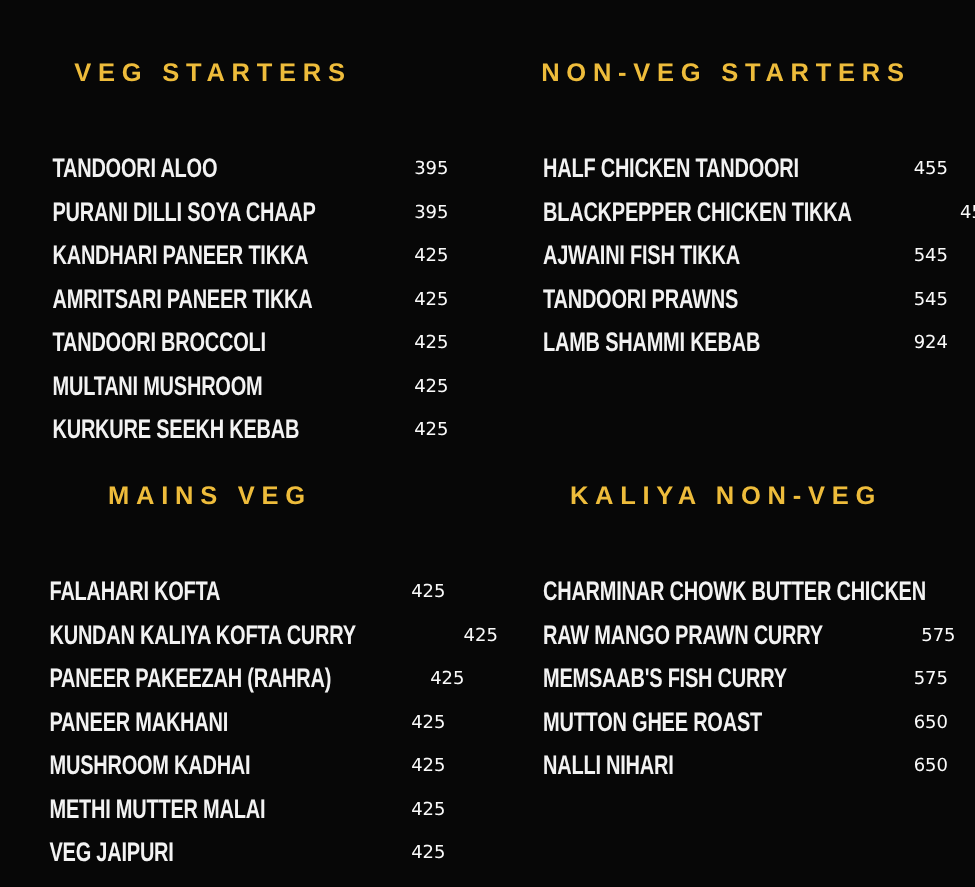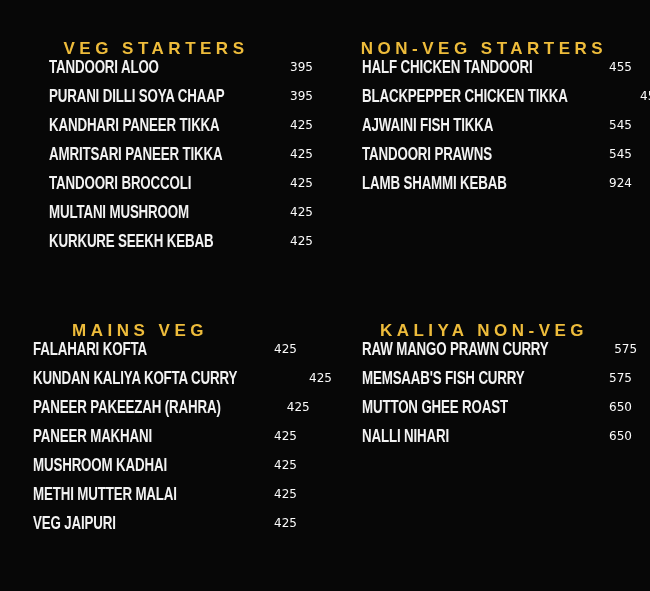--- a/index.html
+++ b/index.html
@@ -12,41 +12,42 @@
     width: 650px;
     height: 591px;
     background: #070707;
     overflow: hidden;
     font-family: "Liberation Sans", sans-serif;
   }
   .section {
     position: absolute;
     width: 325px;
   }
-  .section.s0 { left: 16px;     top: 40px; }
+  .section.s0 { left: 2px;     top: 40px; }
   .section.s1 { left: 325px; top: 40px; }
   .section.s2 { left: 0;     top: 322px; }
   .section.s3 { left: 325px; top: 322px; }
 
   .section-title {
     margin: 0;
     font-size: 17px;
     font-weight: bold;
     letter-spacing: 4.5px;
     color: #eebc3b;
     text-align: center;
     line-height: 18px;
     white-space: nowrap;
   }
   .section.s0 .section-title,
   .section.s2 .section-title { width: 280px; }
   .section.s1 .section-title,
   .section.s3 .section-title { width: 318px; }
 
   .items {
+    margin-top: 45px;
     padding-left: 33px;
     padding-right: 28px;
   }
   .section.s1 .items,
   .section.s3 .items { padding-left: 37px; padding-right: 18px; }
 
   .row {
     height: 29px;
     display: flex;
     justify-content: space-between;
@@ -169,20 +170,23 @@
           <span class="nm">VEG JAIPURI</span>
           <span class="pr">425</span>
         </div>
       </div>
   </section>
 
   <section class="section s3">
     <h2 class="section-title">KALIYA NON-VEG</h2>
     <div class="items">
         <div class="row">
+          <span class="nm">CHARMINAR CHOWK BUTTER CHICKEN</span>
+        </div>
+        <div class="row">
           <span class="nm">RAW MANGO PRAWN CURRY</span>
           <span class="pr">575</span>
         </div>
         <div class="row">
           <span class="nm">MEMSAAB'S FISH CURRY</span>
           <span class="pr">575</span>
         </div>
         <div class="row">
           <span class="nm">MUTTON GHEE ROAST</span>
           <span class="pr">650</span>

